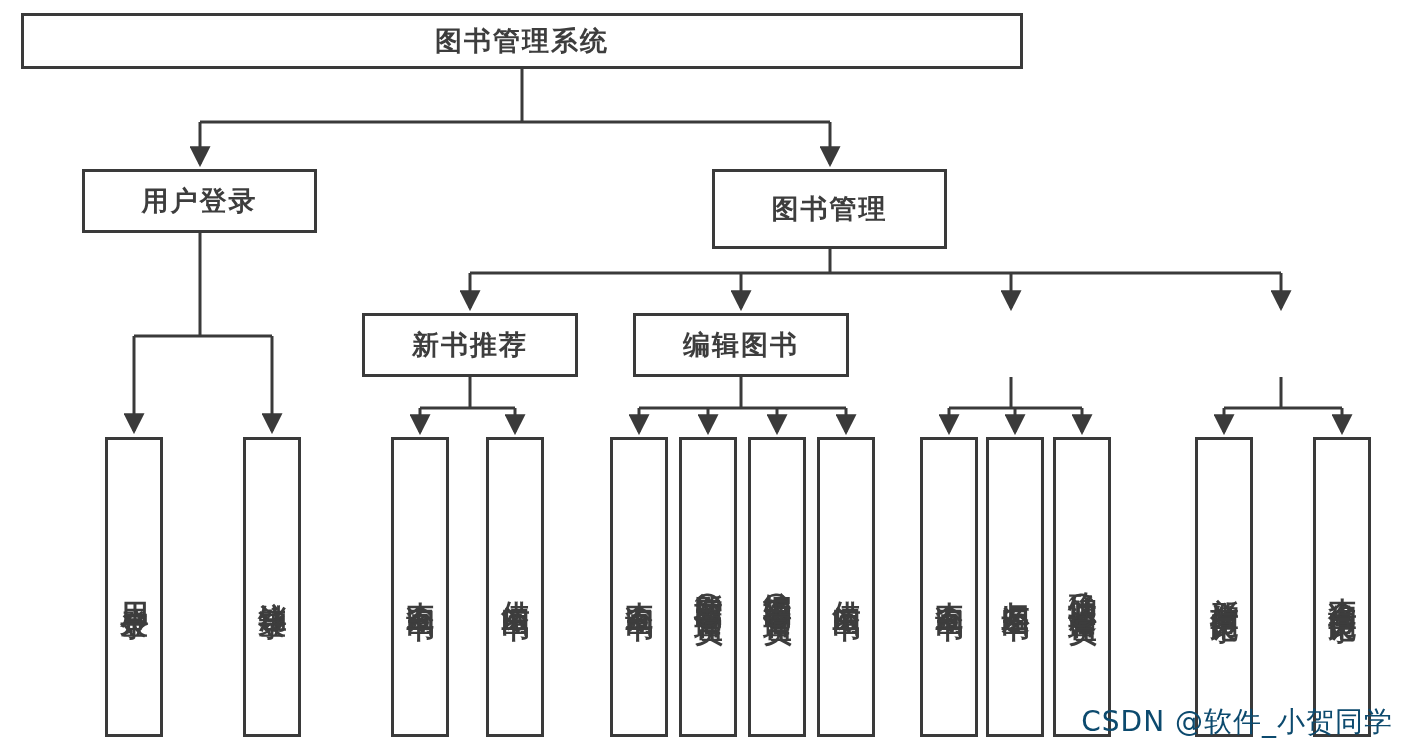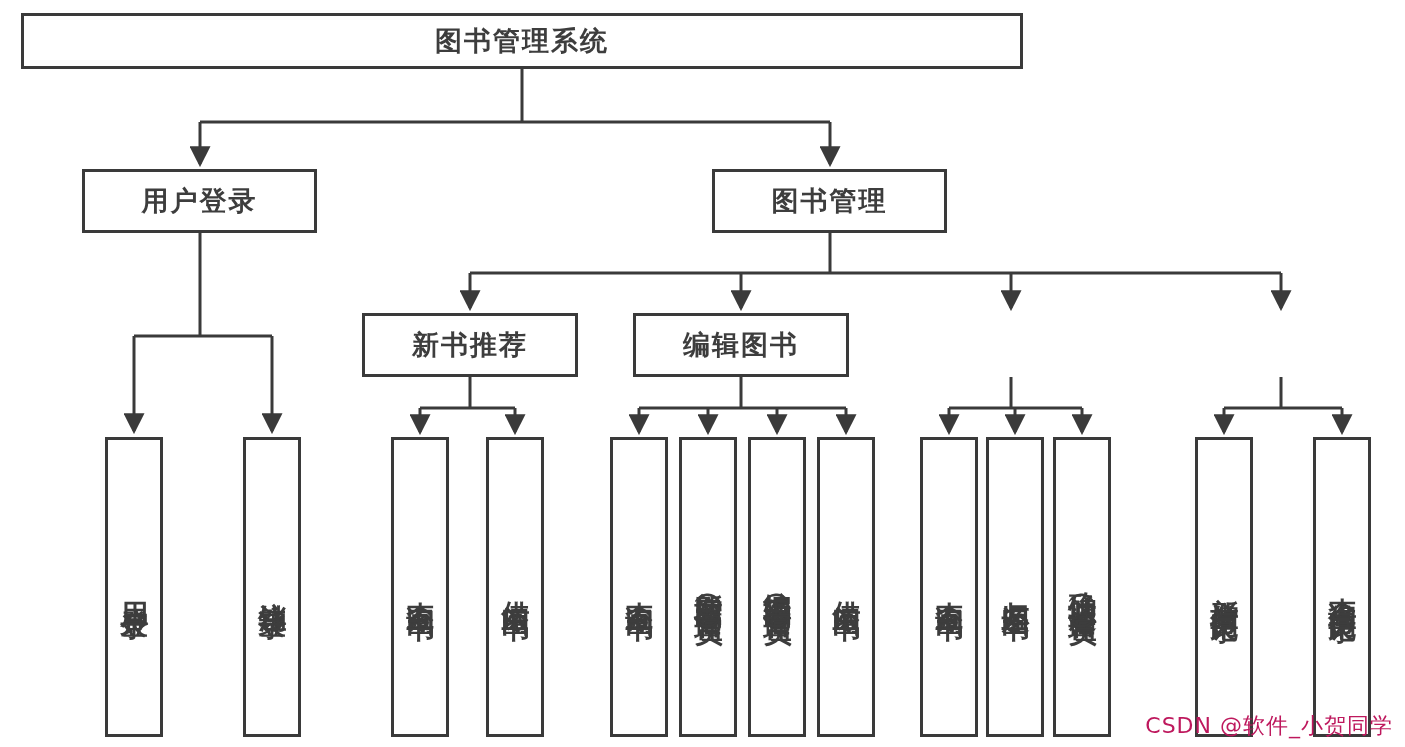--- a/index.html
+++ b/index.html
@@ -42,21 +42,21 @@
     writing-mode: vertical-rl;
     text-orientation: mixed;
     letter-spacing: 4px;
     line-height: 1;
     max-height: 292px;
   }
   
   .n-root   { left: 21px;  top: 13px;  width: 1002px; height: 56px; }
   
   .n-login  { left: 82px;  top: 169px; width: 235px;  height: 64px; }
-  .n-mgmt   { left: 712px; top: 169px; width: 235px;  height: 64px; }
+  .n-mgmt   { left: 712px; top: 169px; width: 235px;  height: 80px; }
   
   .n-newrec { left: 362px;  top: 313px; width: 216px; height: 64px; text-align: center; }
   .n-borrow { left: 633px;  top: 313px; width: 216px; height: 64px; }
   .n-curr   { left: 903px;  top: 313px; width: 216px; height: 64px; }
   .n-record { left: 1173px; top: 313px; width: 216px; height: 64px; }
   
   .l-ulogin  { left: 105px;  }
   .l-logout  { left: 243px;  }
   .l-nr-q    { left: 391px;  }
   .l-nr-b    { left: 486px;  }
@@ -66,22 +66,22 @@
   .l-bb-bor  { left: 817px;  }
   .l-cb-q    { left: 920px;  }
   .l-cb-ret  { left: 986px;  }
   .l-cb-conf { left: 1053px; }
   .l-br-add  { left: 1195px; }
   .l-br-q    { left: 1313px; }
   .watermark {
     position: absolute;
     right: 12px;
     bottom: 6px;
-    font-size: 22px;
-    color: #be185d;
+    font-size: 28px;
+    color: #0c4a6e;
     letter-spacing: 1px;
     white-space: nowrap;
   }
 </style>
 </head>
 <body>
 
 <div class="stage">
 
   <svg class="wires" width="1405" height="747" viewBox="0 0 1405 747" xmlns="http://www.w3.org/2000/svg">

